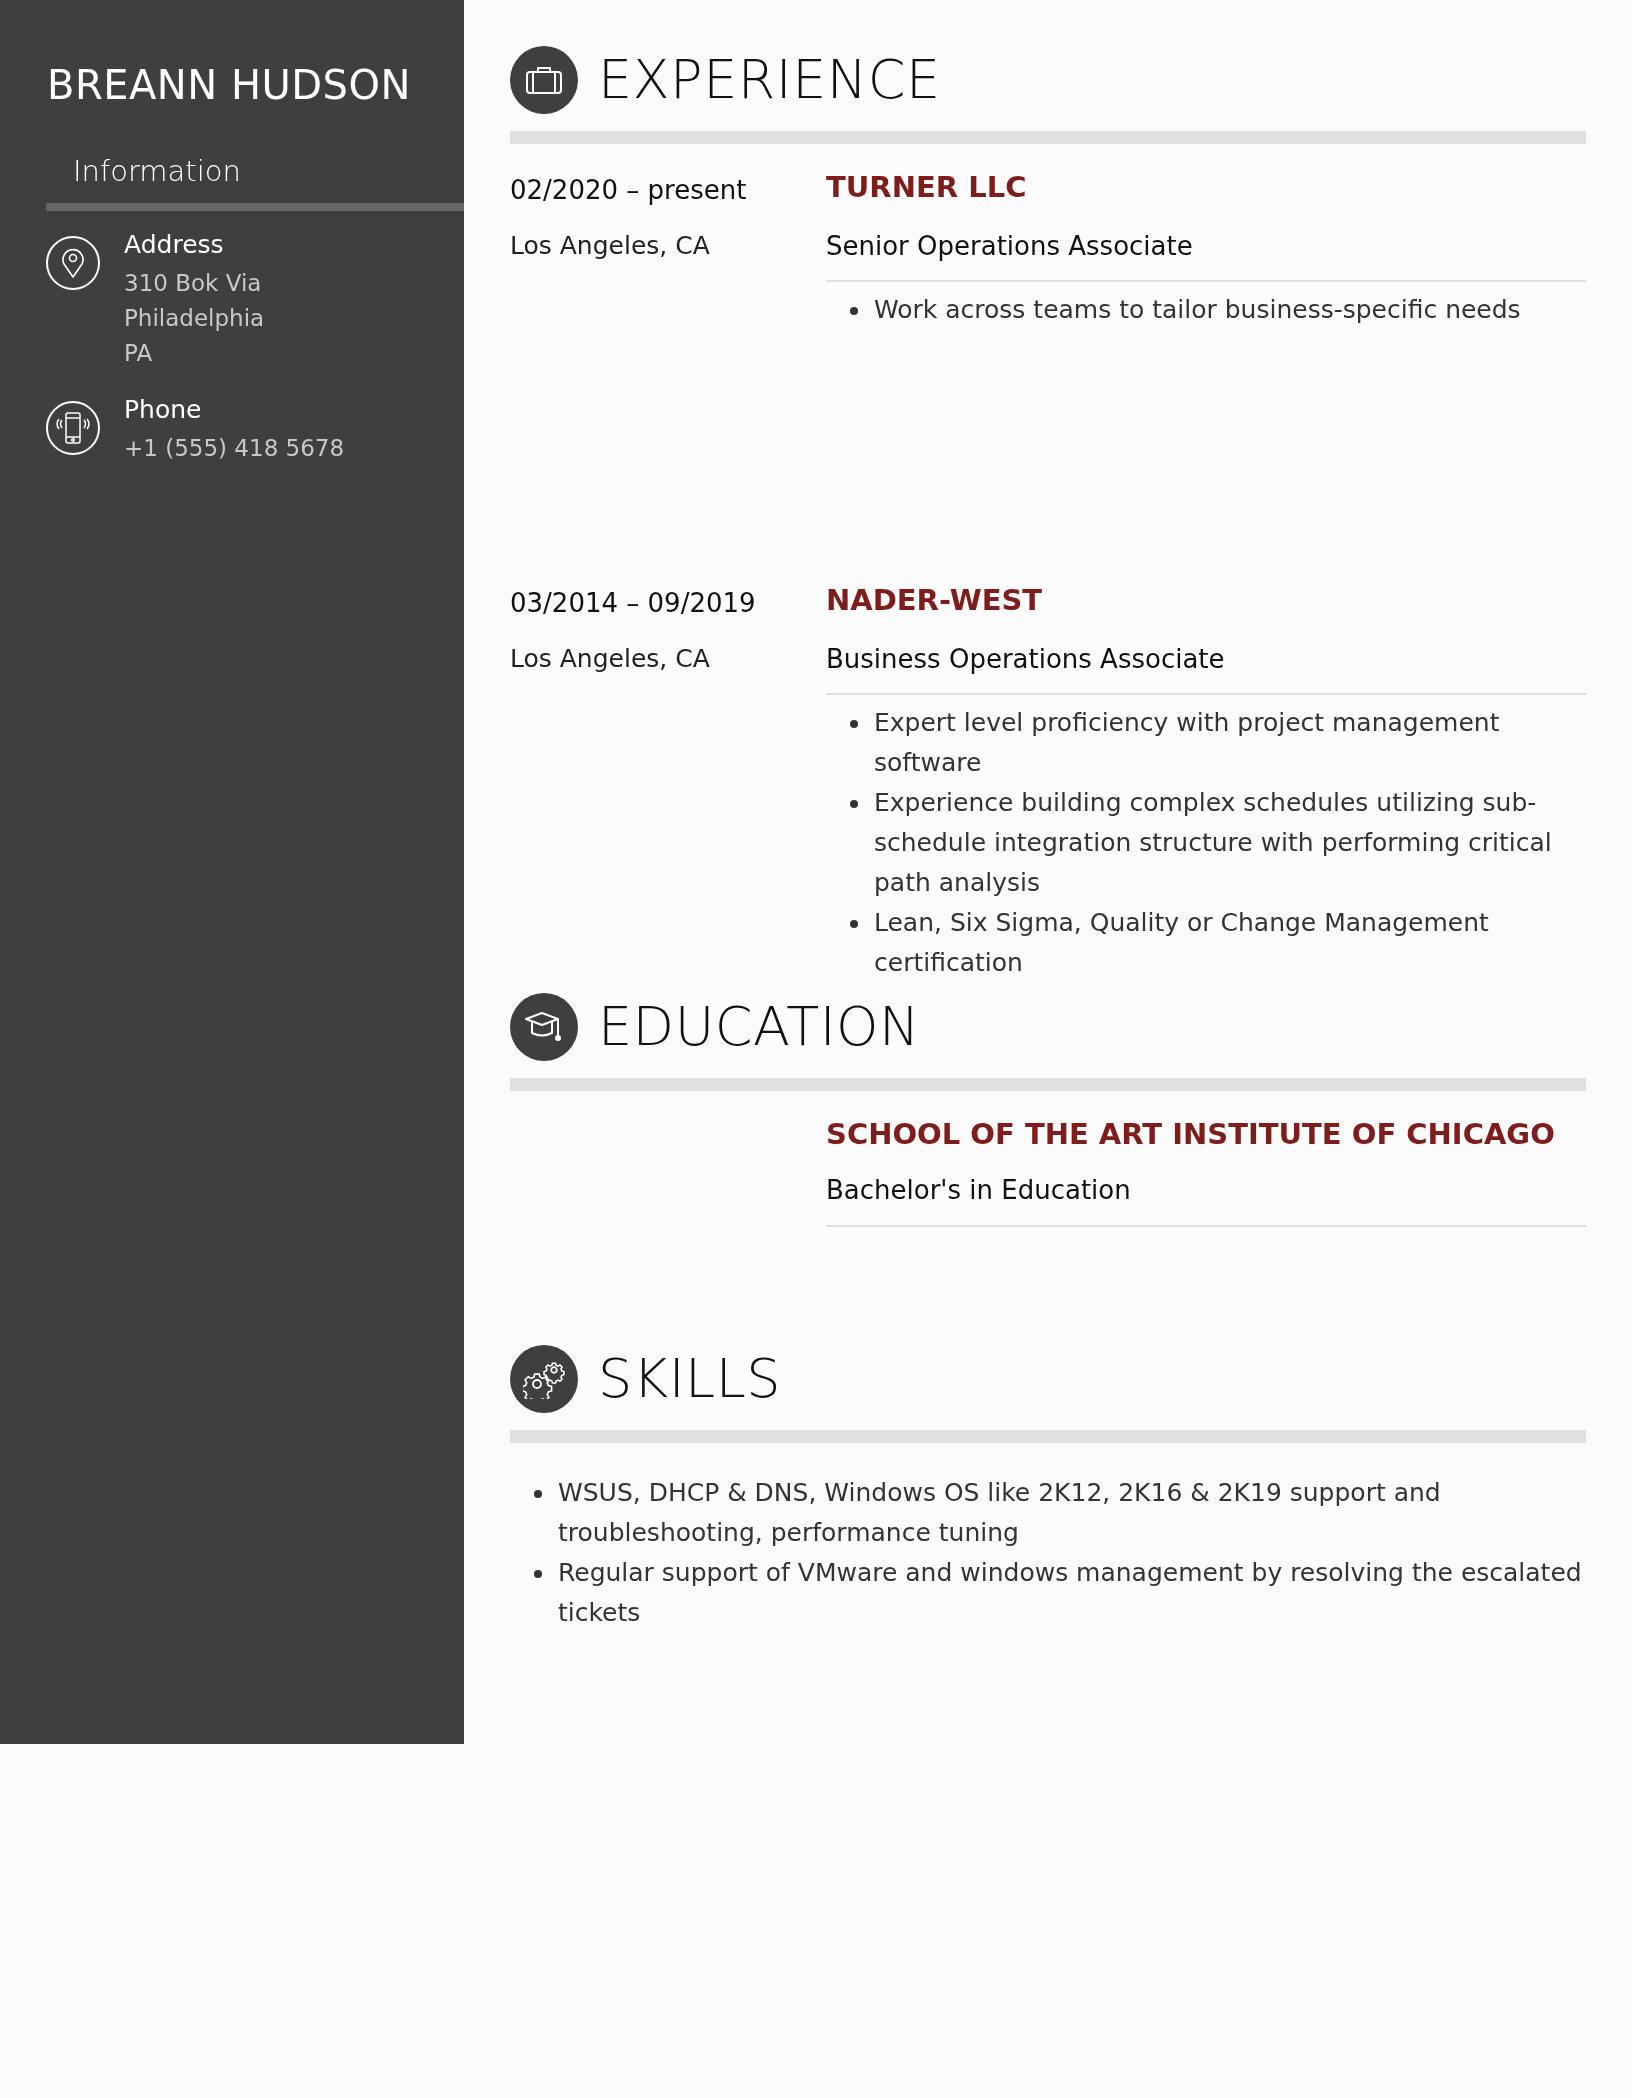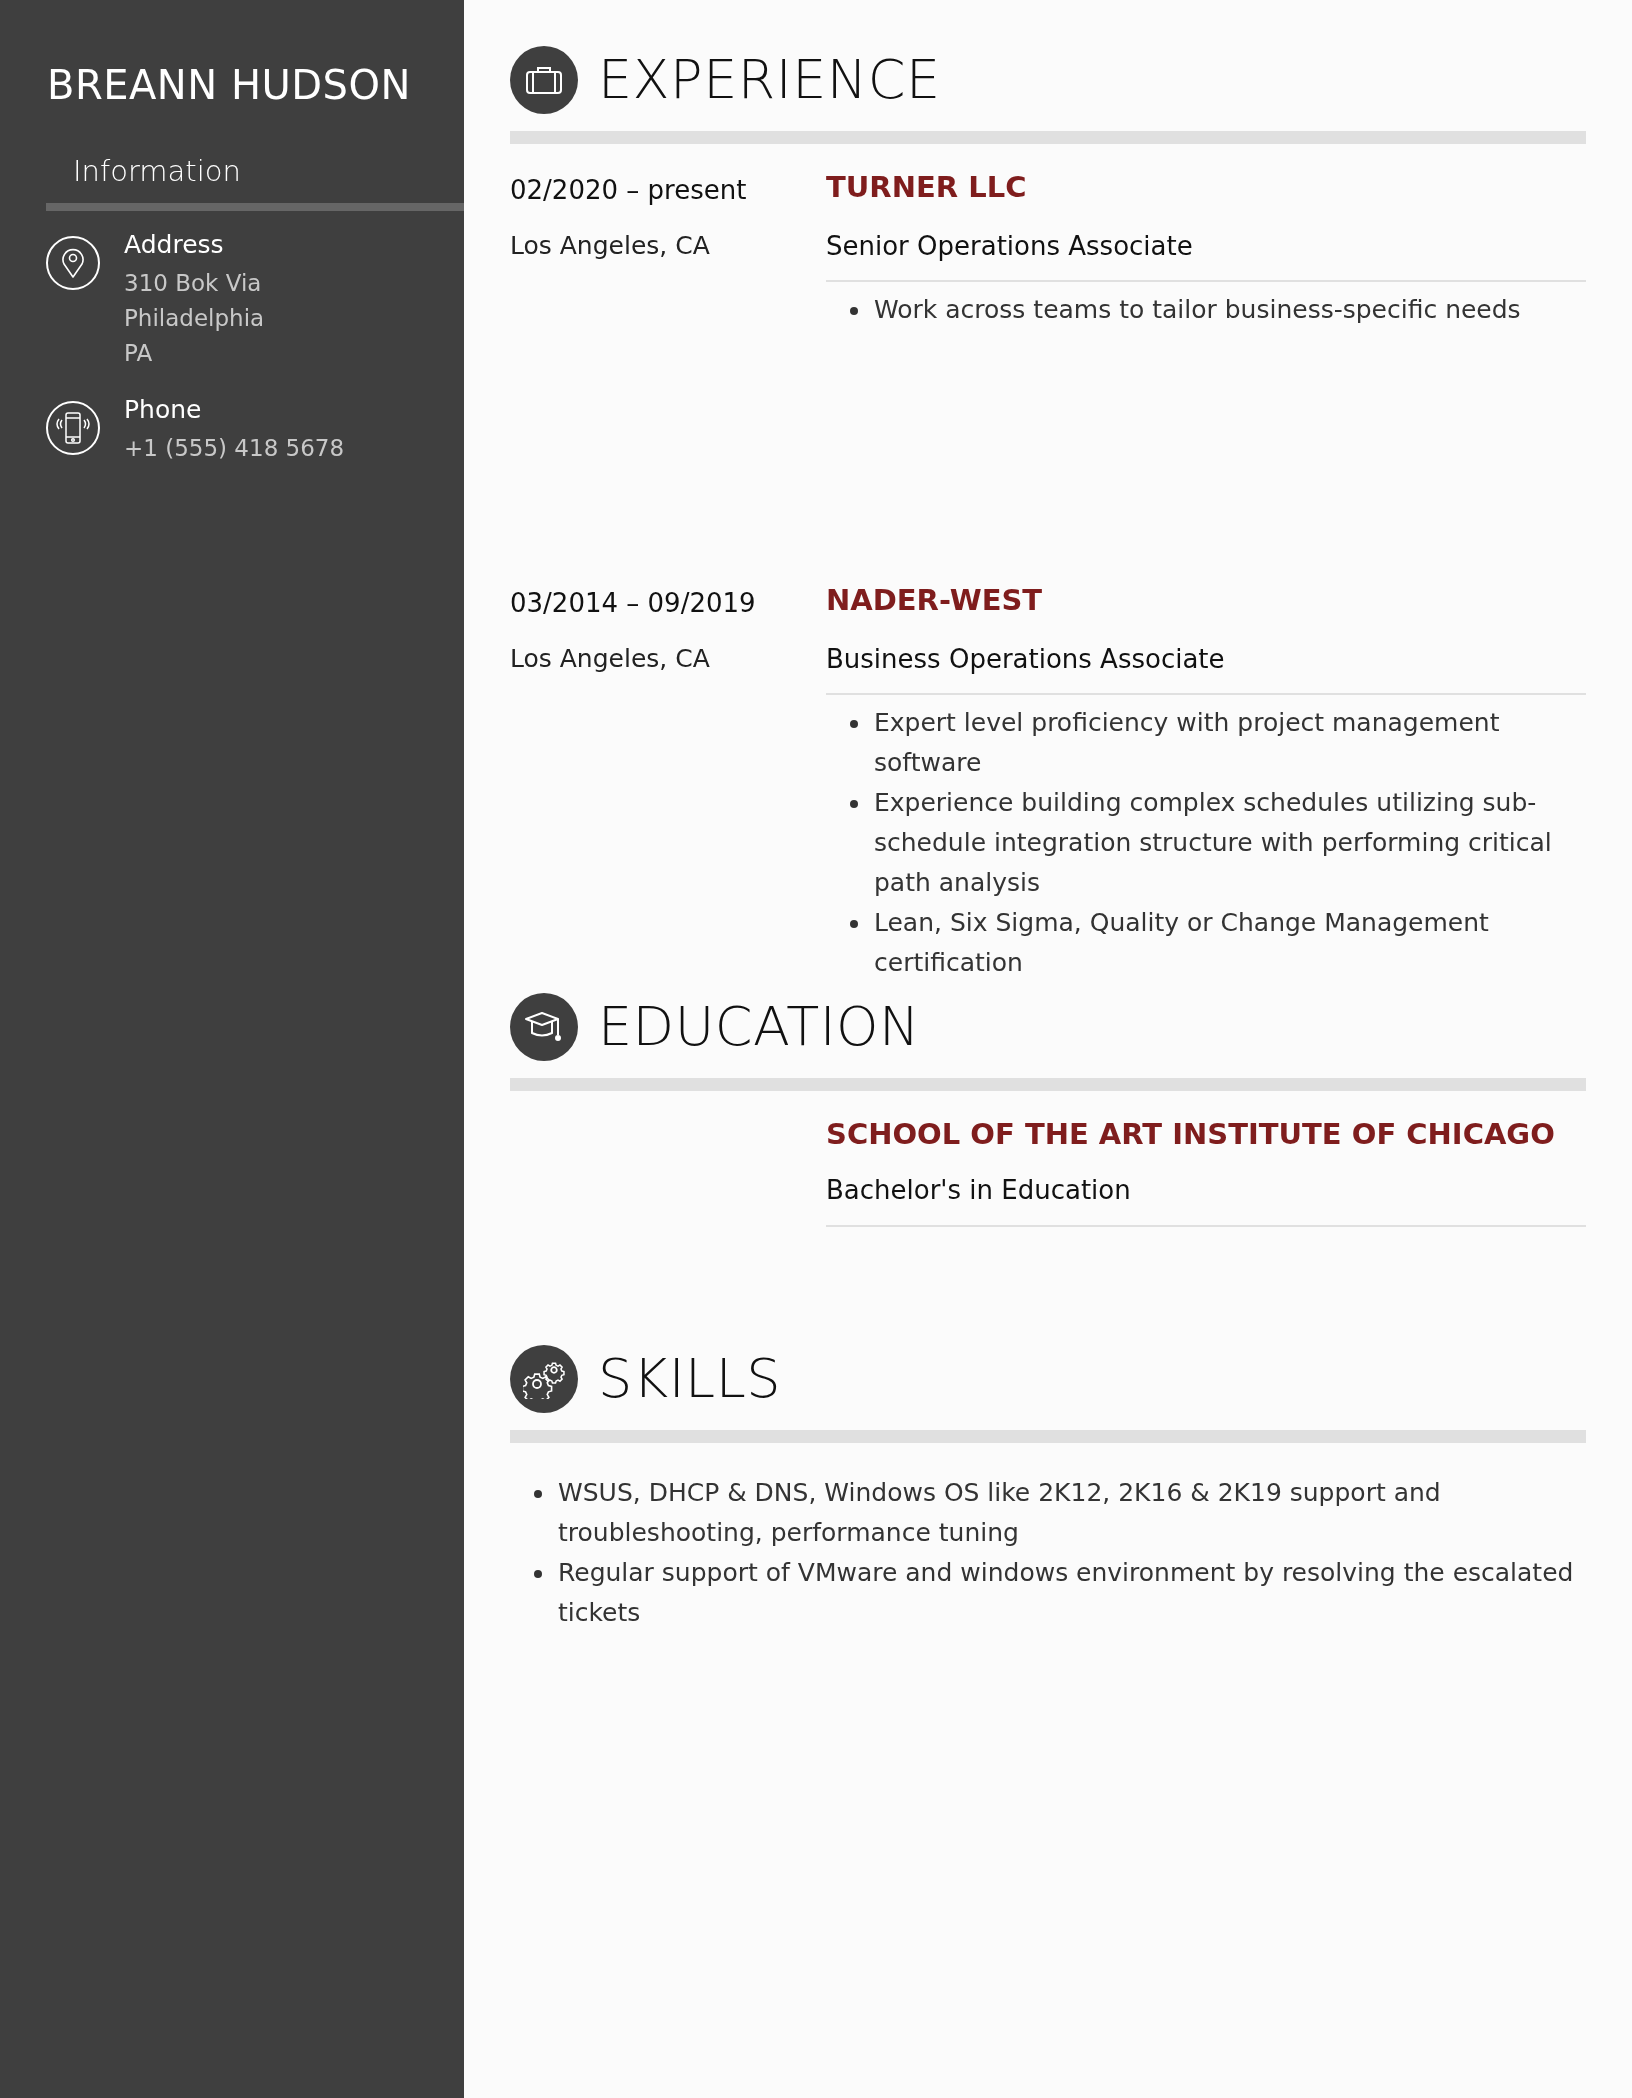--- a/index.html
+++ b/index.html
@@ -6,21 +6,21 @@
   html, body { width: 1632px; height: 2098px; }
   body {
     background: #fbfbfb;
     font-family: "DejaVu Sans", "Liberation Sans", sans-serif;
     color: #1a1a1a;
     position: relative;
     overflow: hidden;
   }
   .sidebar {
     position: absolute; left: 0; top: 0;
-    width: 464px; height: 2098px;
+    width: 464px; height: 1744px;
     background: #3f3f3f;
     color: #fff;
   }
   .name {
     position: absolute; left: 47px; top: 62px;
     font-size: 40px; font-weight: 400; letter-spacing: 0.5px;
     color: #fff; white-space: nowrap;
   }
   .info-title {
     position: absolute; left: 47px; top: 154px;
@@ -222,16 +222,16 @@
             <circle cx="0" cy="0" r="2.8"></circle>
           </g>
         </svg>
       </div>
       <div class="sec-title">SKILLS</div>
     </div>
     <div class="sec-bar" style="top:1430px;"></div>
 
     <ul class="skills" style="top:1473px;">
       <li>WSUS, DHCP &amp; DNS, Windows OS like 2K12, 2K16 &amp; 2K19 support and troubleshooting, performance tuning</li>
-      <li>Regular support of VMware and windows environment by resolving the escalated tickets</li>
+      <li>Regular support of VMware and windows management by resolving the escalated tickets</li>
     </ul>
   </section>
 </main>
 
 </body></html>

